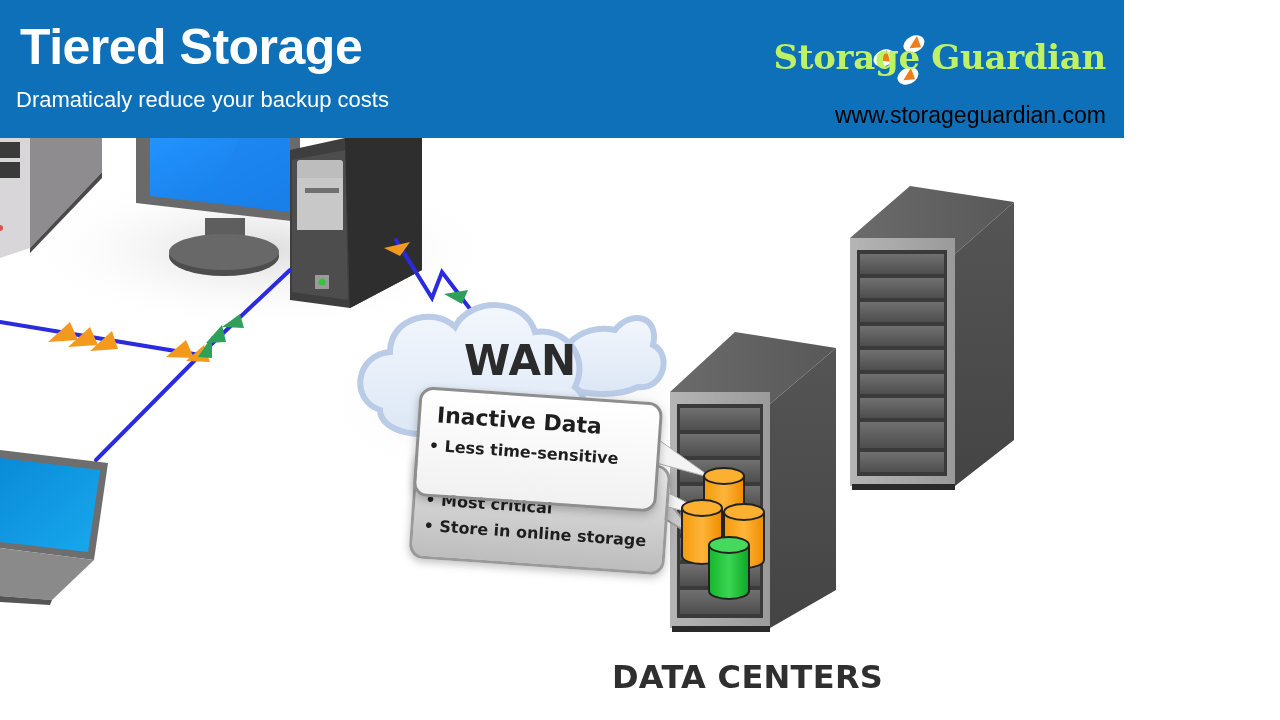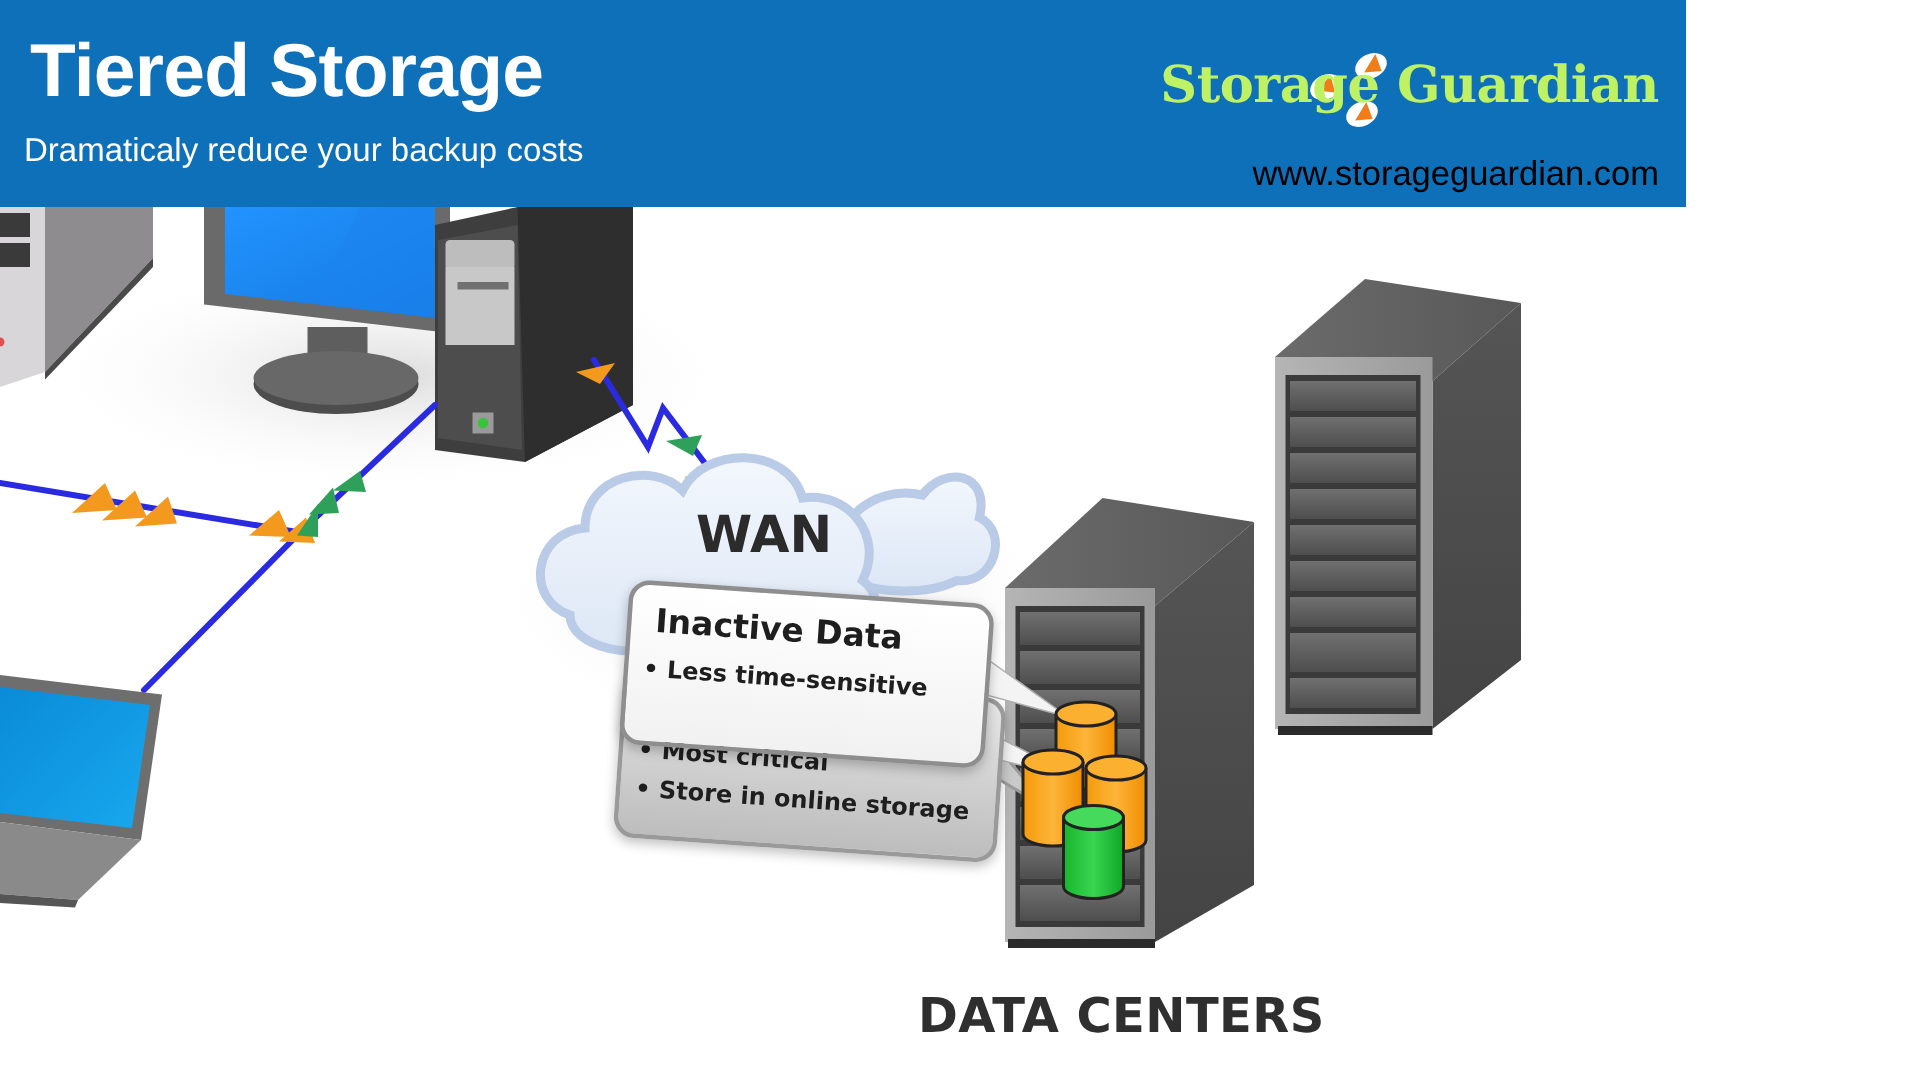--- a/index.html
+++ b/index.html
@@ -30,21 +30,21 @@
     .url {
       position: absolute; right: 18px; top: 92px;
       font-family: "Liberation Sans", sans-serif;
       font-size: 23px; color: #000000; line-height: 1; margin-top: 12px;
     }
     .logo { position: absolute; left: 872px; top: 30px; width: 62px; height: 60px; }
     .scene { position: absolute; left: 0; top: 0; width: 1280px; height: 720px; }
     .wan-label {
       position: absolute; left: 464px; top: 340px;
       font-family: "DejaVu Sans", sans-serif; font-weight: bold;
-      font-size: 34px; color: #2b2b2b; line-height: 1;
+      font-size: 42px; color: #2b2b2b; line-height: 1;
     }
     .dc-label {
       position: absolute; left: 612px; top: 661px;
       font-family: "DejaVu Sans", sans-serif; font-weight: bold;
       font-size: 32px; color: #2f2f2f; line-height: 1; letter-spacing: 0.3px; text-align: center;
     }
     .bubble {
       position: absolute; border-radius: 14px;
       box-shadow: 0 3px 8px rgba(0,0,0,0.25);
     }

